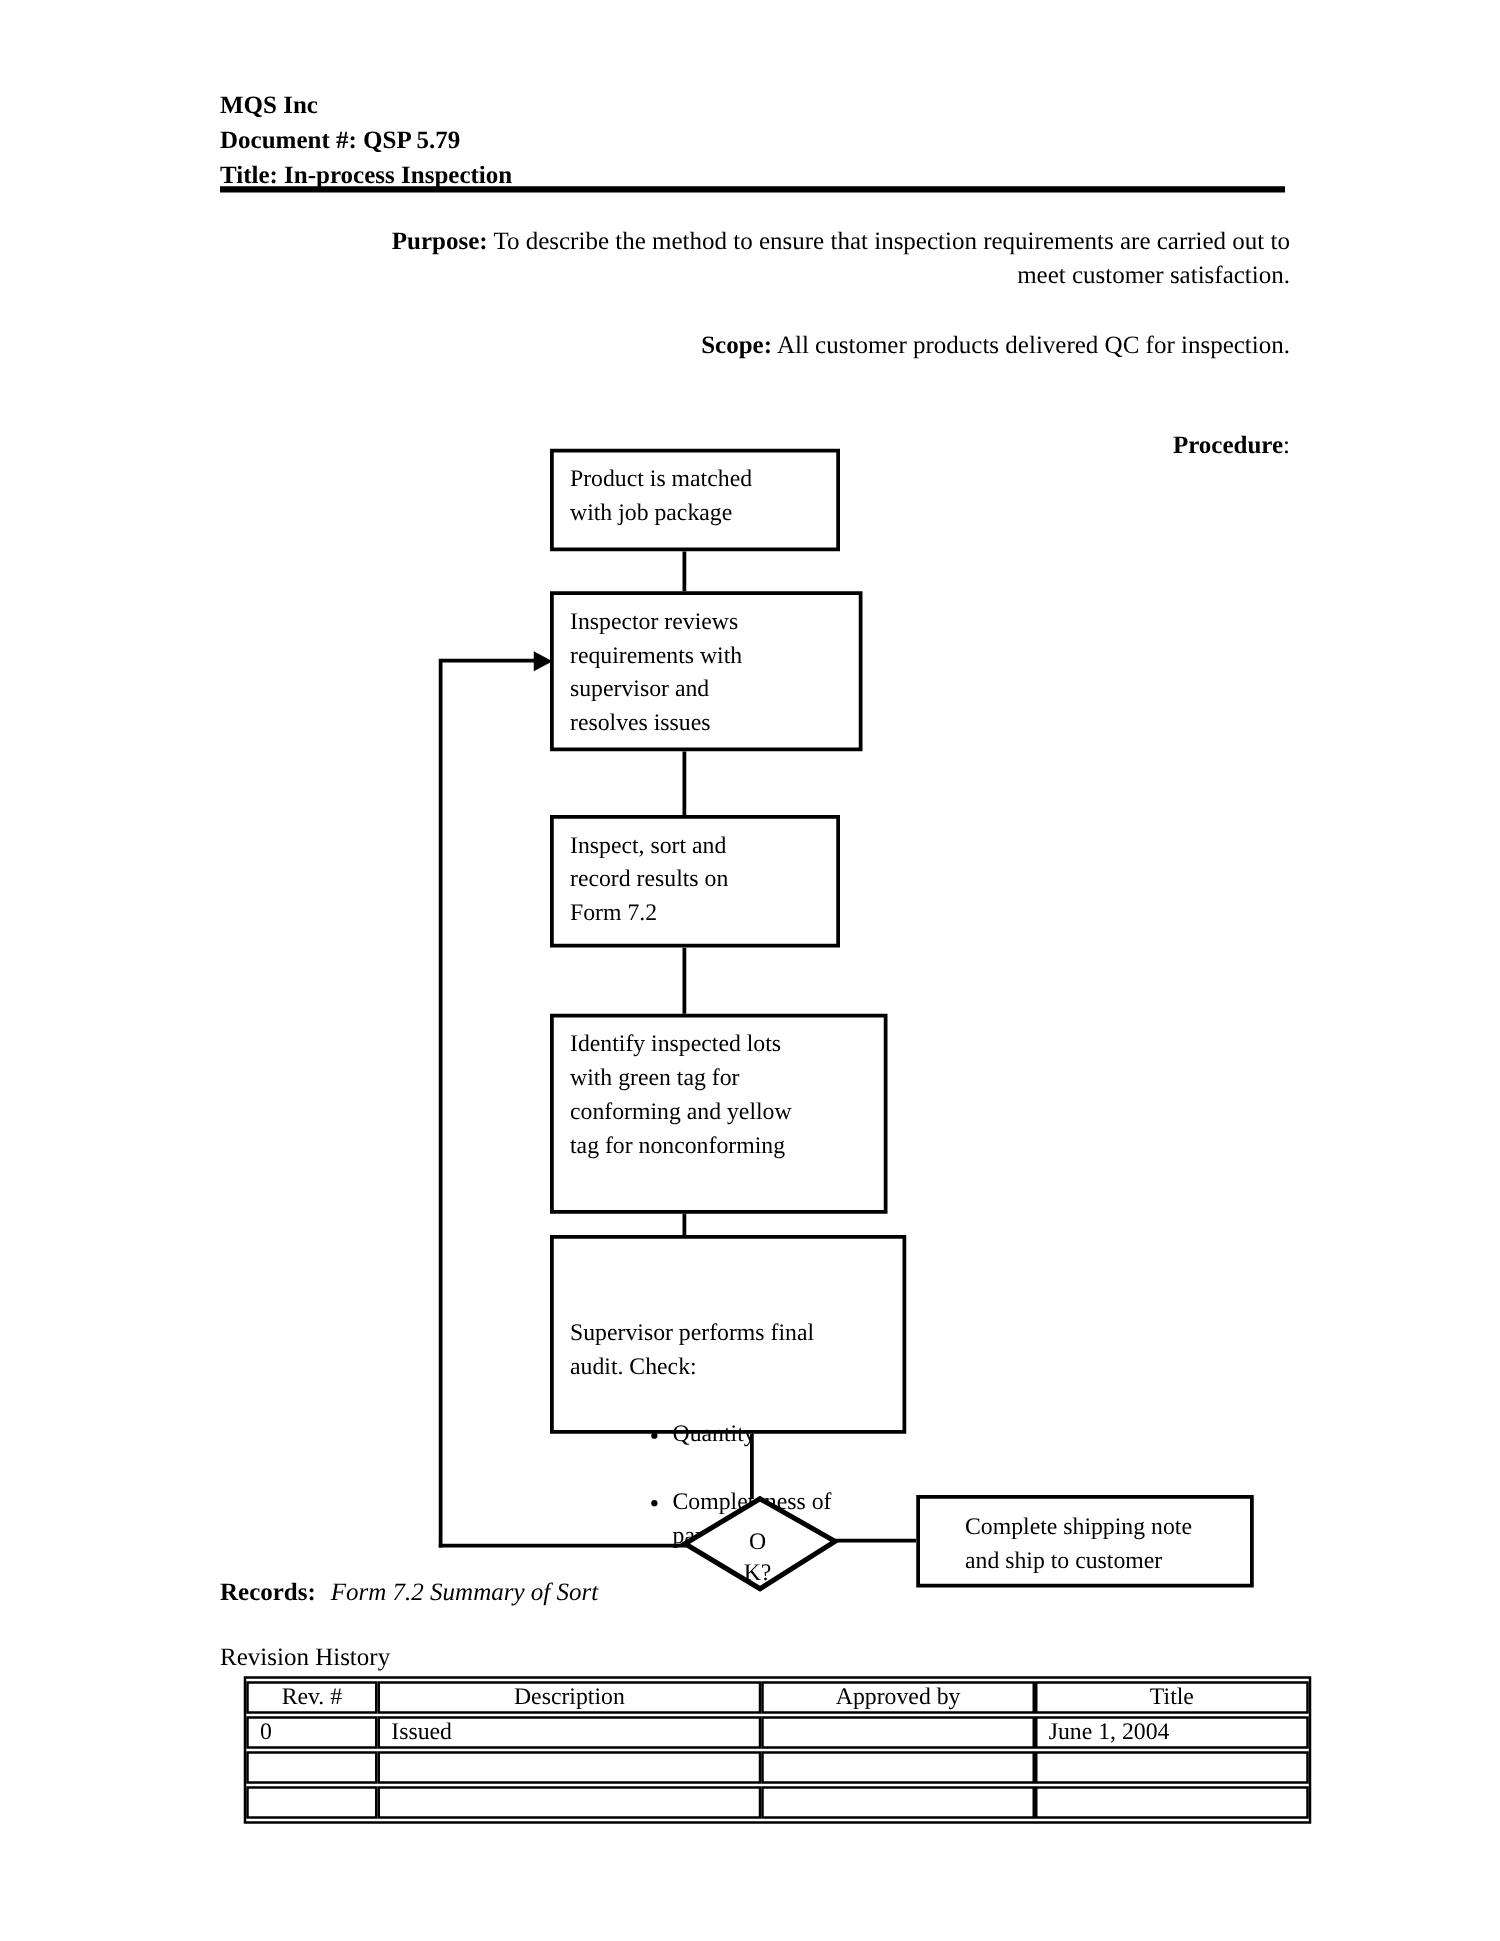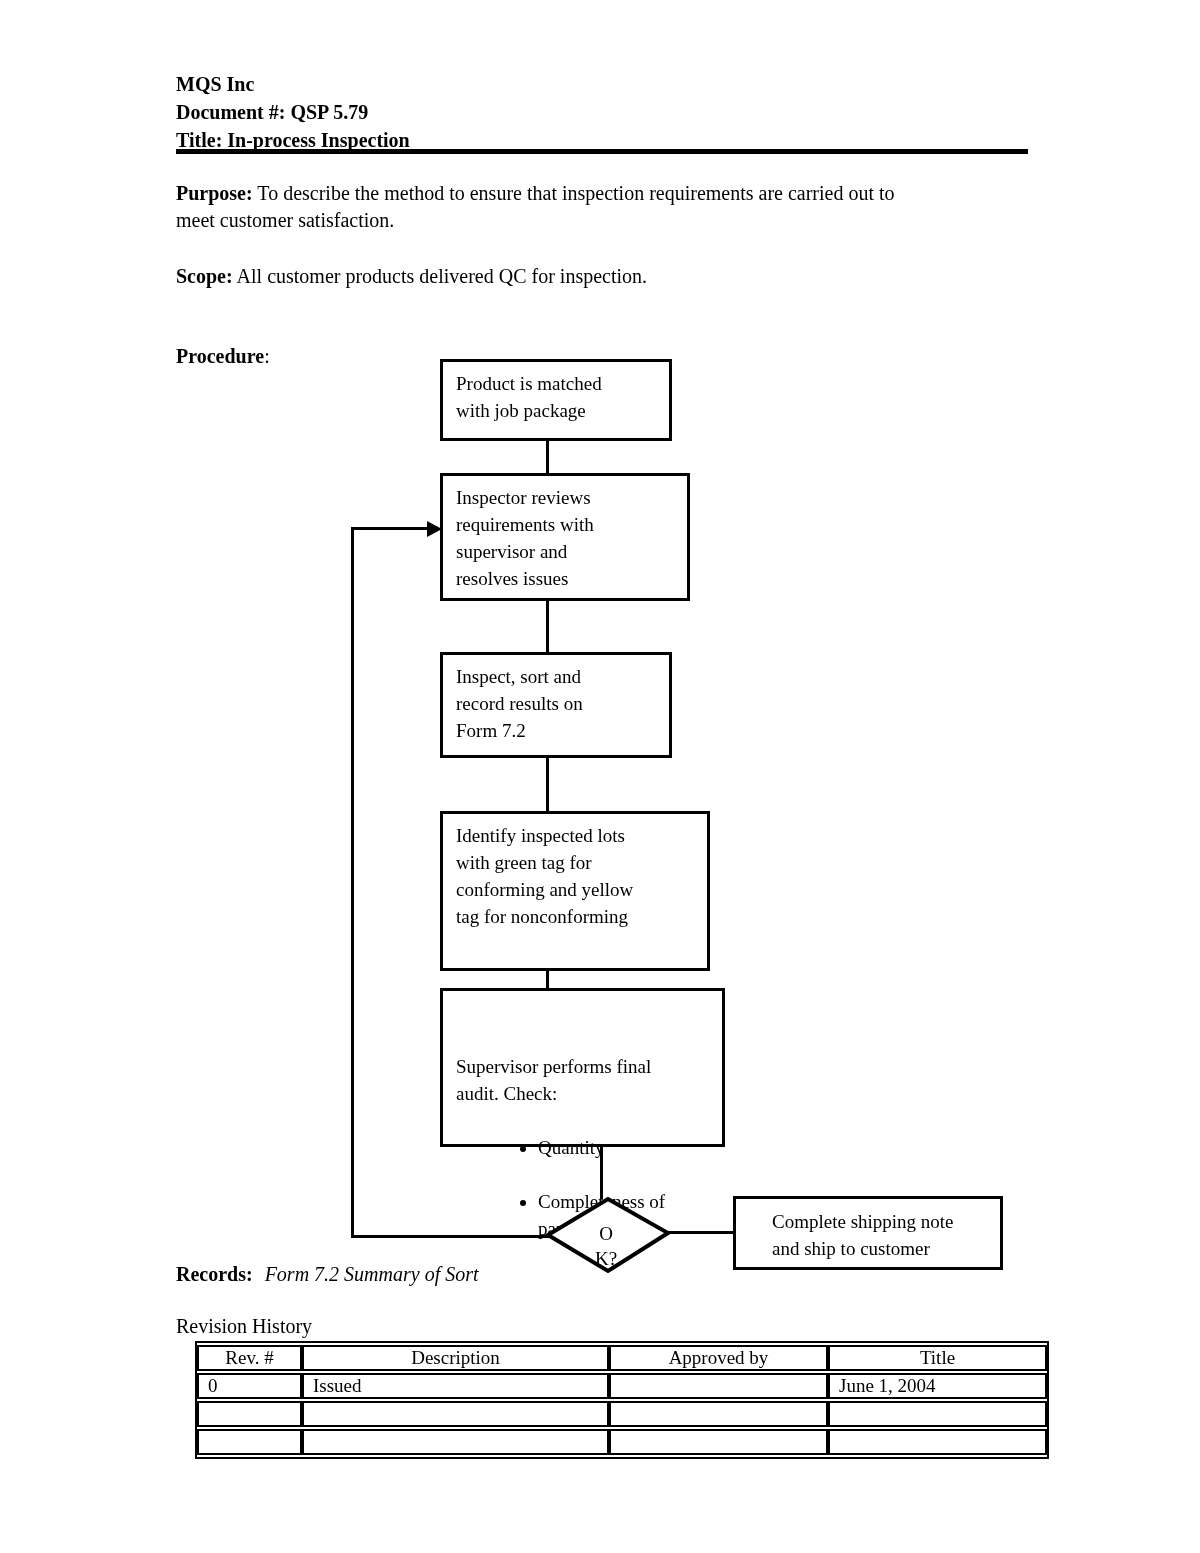--- a/index.html
+++ b/index.html
@@ -3,21 +3,21 @@
 <meta charset="utf-8">
 <style>
   html,body{margin:0;padding:0;background:#ffffff;}
   body{width:1200px;height:1553px;font-family:"Liberation Serif","DejaVu Serif",serif;color:#000;}
   .page{position:relative;width:1200px;height:1553px;overflow:hidden;background:#fff;}
 
   
   .doc-header{position:absolute;left:176px;top:70px;font-size:20px;font-weight:bold;line-height:28px;}
   .header-rule{position:absolute;left:176px;top:149px;width:852px;height:5px;background:#000;}
 
-  .para{position:absolute;left:176px;width:856px;font-size:20px;line-height:27px;white-space:pre-line;}
+  .para{position:absolute;left:176px;width:856px;font-size:20px;line-height:27px;white-space:pre-line;text-align:right;}
   .b{font-weight:bold;}
 
   
   .fbox{position:absolute;box-sizing:border-box;border:3px solid #000;background:#fff;
         font-size:19px;line-height:27px;white-space:pre-line;}
   .fbox .inner{padding:8px 4px 0 13px;}
   .fline{position:absolute;background:#000;}
   .arrowhead{position:absolute;width:0;height:0;border-top:8px solid transparent;
              border-bottom:8px solid transparent;border-left:15px solid #000;}
   .diamond-svg{position:absolute;}

